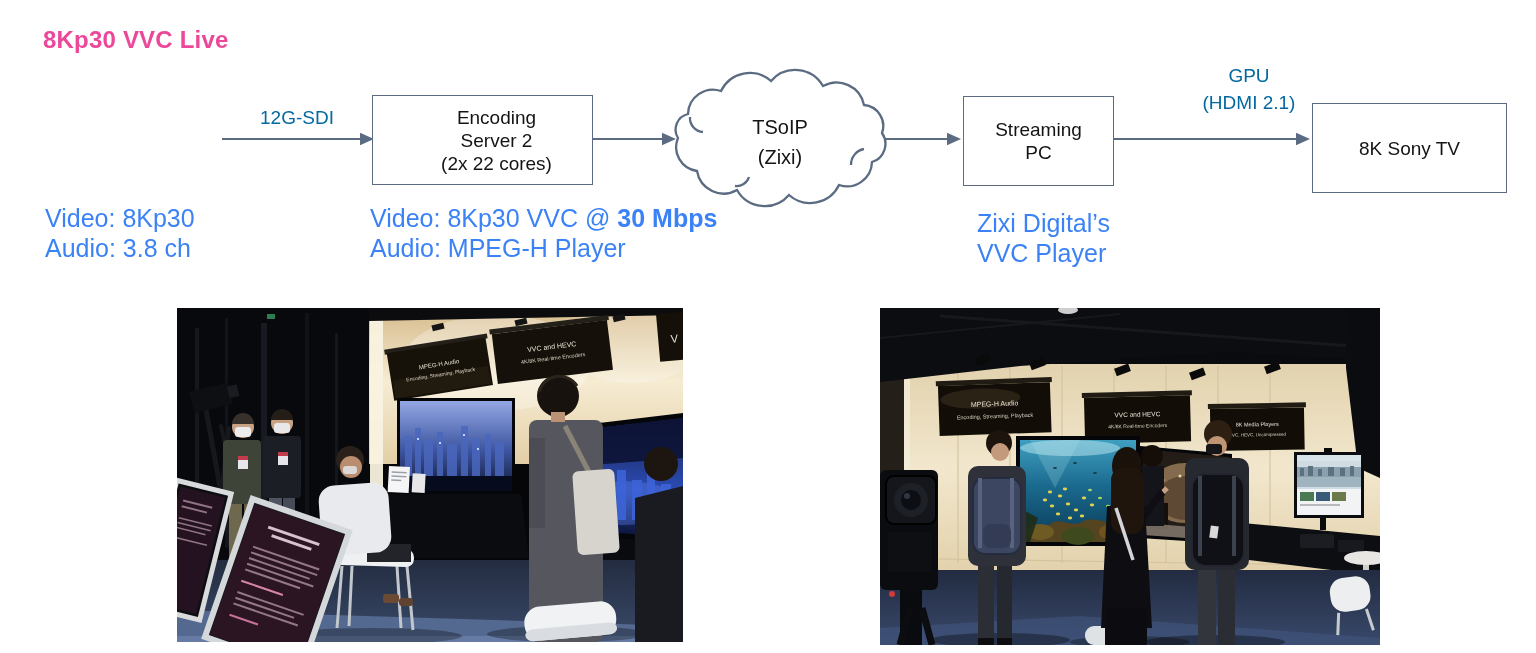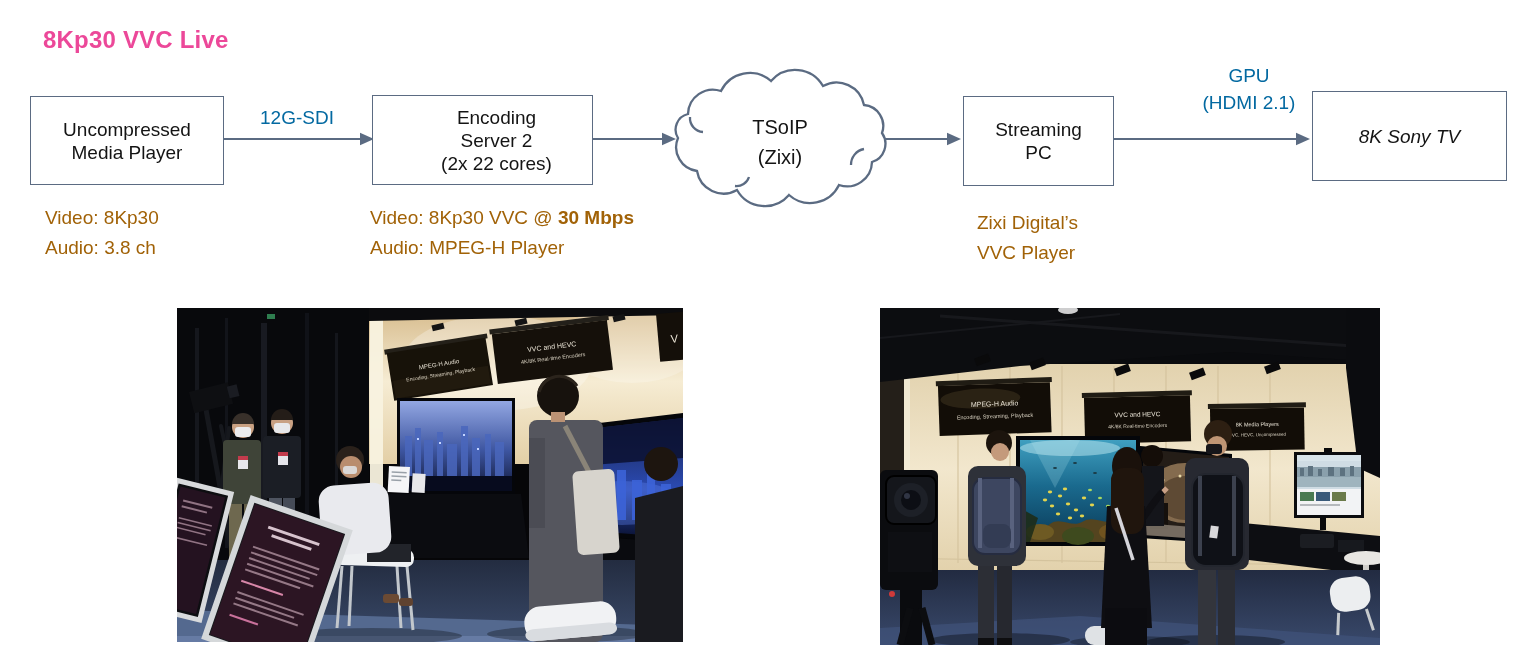--- a/index.html
+++ b/index.html
@@ -2,21 +2,21 @@
 <html><head>
 <meta charset="utf-8">
 <style>
   html,body{margin:0;padding:0;background:#fff;}
   #canvas{position:relative;width:1536px;height:653px;background:#fff;overflow:hidden;
           font-family:"Liberation Sans",sans-serif;color:#1a1a1a;}
   .title{position:absolute;left:43px;top:26px;font-size:24px;font-weight:700;color:#ec4899;letter-spacing:.2px;}
   .node{position:absolute;display:flex;flex-direction:column;align-items:center;justify-content:center;
         border:1.6px solid #5b6b82;background:#fff;font-size:19px;line-height:23px;text-align:center;color:#141414;}
   .edge-label{position:absolute;font-size:19px;color:#0369a1;text-align:center;line-height:27px;}
-  .ann{position:absolute;font-size:19px;line-height:30px;color:#a16207;}
+  .ann{position:absolute;font-size:25px;line-height:30px;color:#3b82f6;}
   .ann b{font-weight:700;}
   svg{display:block;}
   .connectors{position:absolute;left:0;top:0;pointer-events:none;}
   .cloud-text{font-size:20px;fill:#141414;text-anchor:middle;font-family:"Liberation Sans",sans-serif;}
   .photo{position:absolute;}
   .pb{fill:#e9e3d5;text-anchor:middle;font-family:"Liberation Sans",sans-serif;}
   .pb2{fill:#d9d2c2;text-anchor:middle;font-family:"Liberation Sans",sans-serif;}
 </style>
 </head>
 <body>
@@ -57,34 +57,30 @@
            A 27 27 0 0 1 697,171
            A 24 24 0 0 1 678,138 Z"></path>
       <path fill="none" stroke="#5b6b82" stroke-width="2.3" d="M 690,117 A 14 14 0 0 0 703,132"></path>
       <path fill="none" stroke="#5b6b82" stroke-width="2.3" d="M 864,149 A 16 16 0 0 0 851,165"></path>
       <path fill="none" stroke="#5b6b82" stroke-width="2.3" d="M 735,186 A 13 13 0 0 0 749,177"></path>
       <text class="cloud-text" x="780" y="134">TSoIP</text>
       <text class="cloud-text" x="780" y="164">(Zixi)</text>
     </g>
   </svg>
 
-  <div class="node" style="left:30px;top:96px;width:192px;height:87px;">
-    <div>Uncompressed</div>
-    <div>Media Player</div>
-  </div>
   <div class="node" style="left:372px;top:95px;width:191px;height:88px;padding-left:28px;">
     <div>Encoding</div>
     <div>Server 2</div>
     <div>(2x 22 cores)</div>
   </div>
   <div class="node" style="left:963px;top:96px;width:149px;height:88px;">
     <div>Streaming</div>
     <div>PC</div>
   </div>
-  <div class="node" style="left:1312px;top:91px;width:193px;height:88px;font-style:italic;">
+  <div class="node" style="left:1312px;top:103px;width:193px;height:88px;">
     <div>8K Sony TV</div>
   </div>
 
   <div class="edge-label" style="left:230px;top:104px;width:134px;">12G-SDI</div>
   <div class="edge-label" style="left:1179px;top:62px;width:140px;">
     <div>GPU</div>
     <div>(HDMI 2.1)</div>
   </div>
 
   <div class="ann" style="left:45px;top:203px;">

